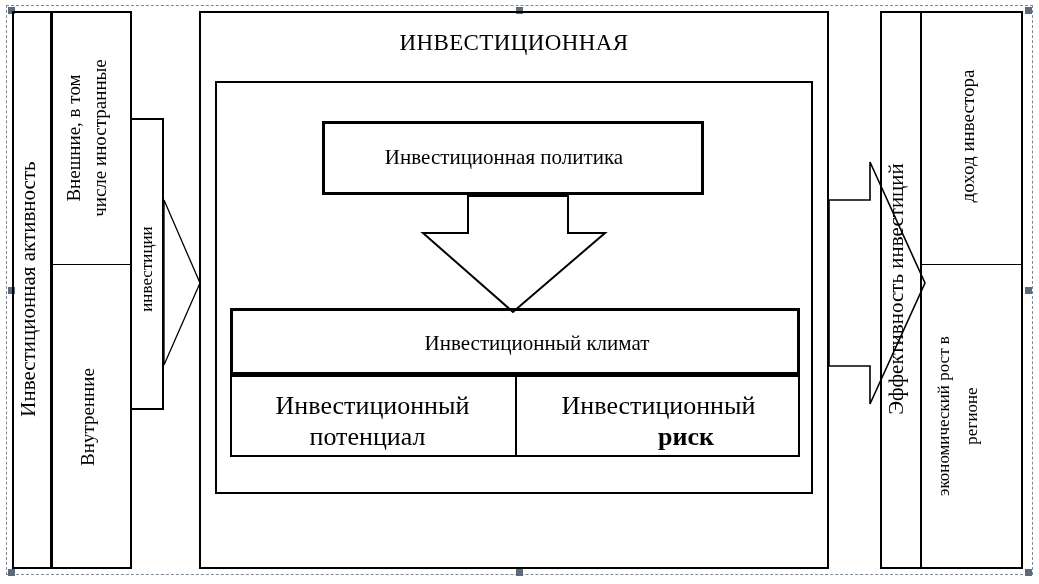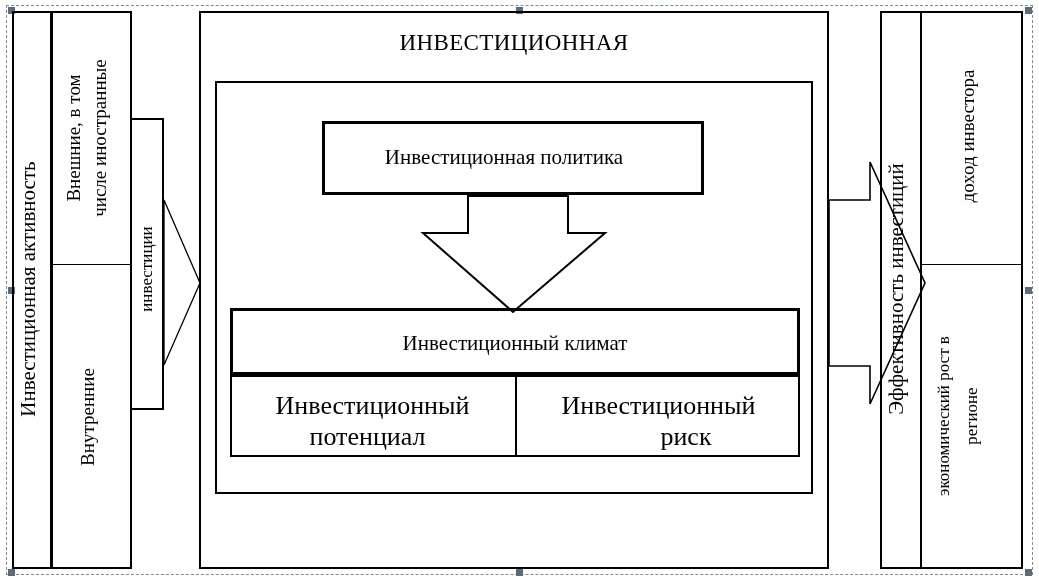--- a/index.html
+++ b/index.html
@@ -127,30 +127,30 @@
   <div class="bx" style="left:215px; top:81px; width:598px; height:413px; border-width:2px;"></div>
 
   <div class="bx thick" style="left:322px; top:121px; width:382px; height:74px;"></div>
   <div class="htext f-inner" style="left:306px; top:144px; width:324px;margin-left:36px;">Инвестиционная политика</div>
 
   <svg class="ov" width="1039" height="584">
     <polygon points="468,196 568,196 568,233 605,233 513,312 423,233 468,233" fill="#ffffff" stroke="#000000" stroke-width="2"></polygon>
   </svg>
 
   <div class="bx thick" style="left:230px; top:308px; width:570px; height:67px;"></div>
-  <div class="htext f-inner" style="left:230px; top:330px; width:570px;">Инвестиционный климат</div>
+  <div class="htext f-inner" style="left:230px; top:330px; width:570px;padding-left:22px;">Инвестиционный климат</div>
 
   <div class="bx" style="left:230px; top:375px; width:570px; height:82px; border-width:2px;"></div>
   <div class="vline" style="left:515px; top:375px; width:2px; height:82px;"></div>
 
   <div class="htext f-lbl" style="left:230px; top:390px; width:285px;">Инвестиционный</div>
   <div class="htext f-lbl" style="left:225px; top:421px; width:285px;">потенциал</div>
 
   <div class="htext f-lbl" style="left:517px; top:390px; width:283px;">Инвестиционный</div>
-  <div class="htext f-lbl" style="left:517px; top:421px; width:338px;">риск</div>
+  <div class="htext f-lbl" style="left:517px; top:421px; width:338px;font-weight:bold;">риск</div>
 
   <svg class="ov" width="1039" height="584">
     <polygon points="829,200 870,200 870,162 925,283 870,404 870,366 829,366" fill="#ffffff" stroke="#000000" stroke-width="1.6"></polygon>
   </svg>
 
   <div class="bx thick2" style="left:880px; top:11px; width:143px; height:558px;"></div>
 
   <div class="vline" style="left:920px; top:11px; width:2px; height:558px;"></div>
 
   <div class="hline" style="left:922px; top:264px; width:101px; height:1px;"></div>

